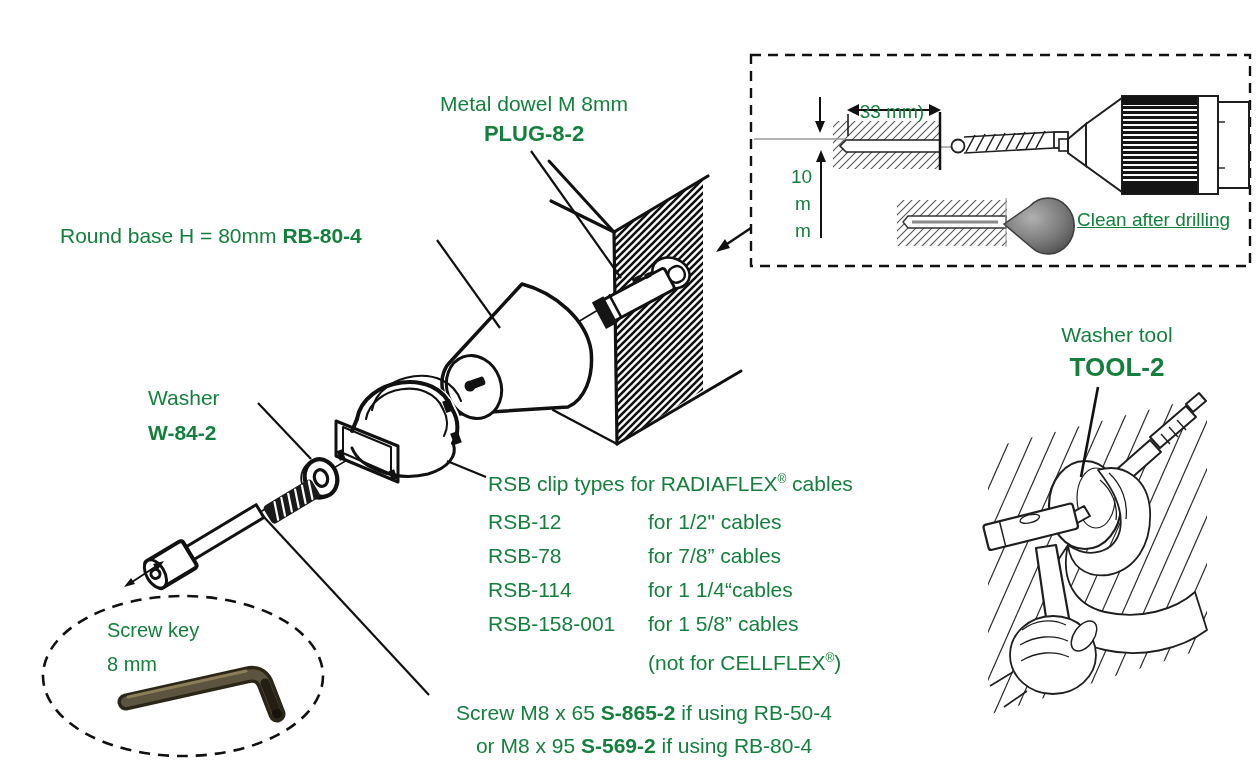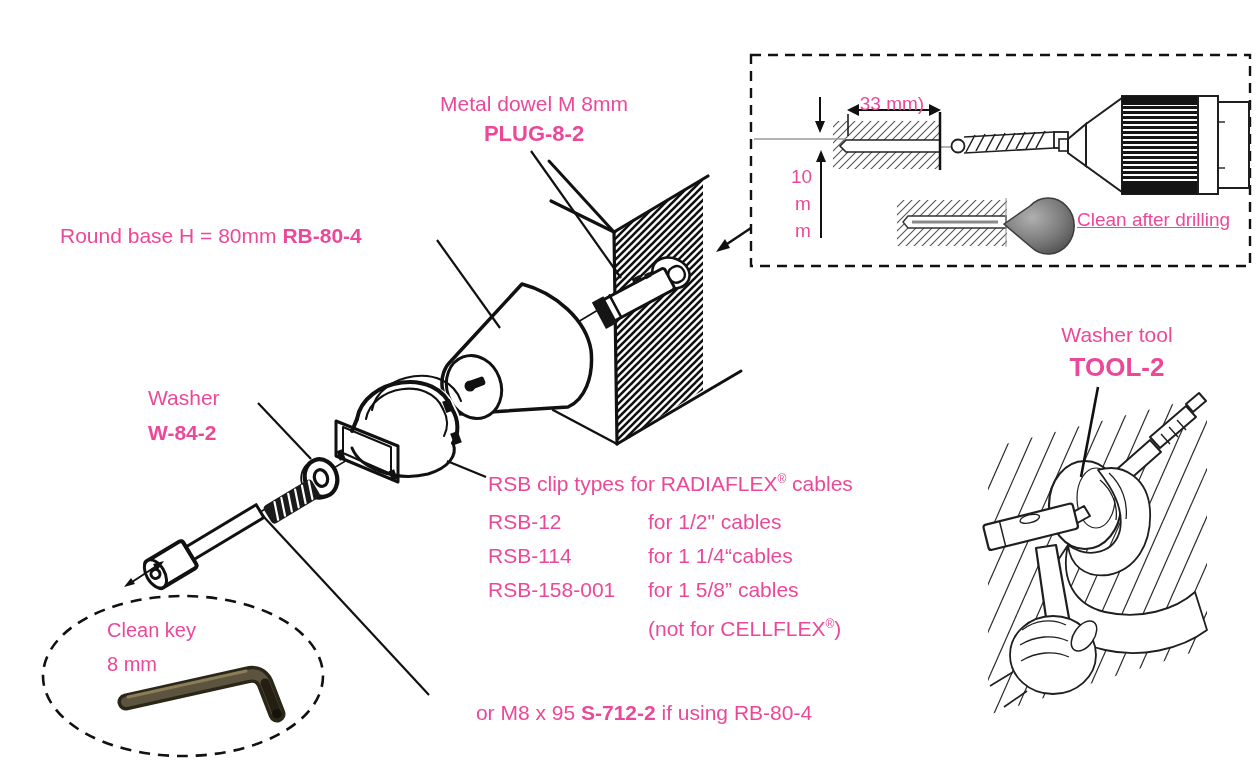--- a/index.html
+++ b/index.html
@@ -1,19 +1,19 @@
 <!DOCTYPE html>
 <html><head>
 <meta charset="utf-8">
 <style>
   html,body{margin:0;padding:0;background:#ffffff;}
   #stage{position:relative;width:1257px;height:769px;background:#ffffff;overflow:hidden;
          font-family:"Liberation Sans",sans-serif;color:#2e2e2e;}
   #art{position:absolute;left:0;top:0;}
-  .lbl{position:absolute;white-space:nowrap;font-size:21px;line-height:1.25;color:#ec4899;}
+  .lbl{position:absolute;white-space:nowrap;font-size:21px;line-height:1.25;color:#15803d;}
   .b{font-weight:bold;}
   .ctr{text-align:center;}
   .small{font-size:19px;}
   sup{font-size:12px;}
   .rsb-row{line-height:34px;}
   .rsb-code{display:inline-block;width:160px;font-weight:normal;}
   .rsb-title{margin-bottom:6px;line-height:30px;}
   .note-ind{padding-left:160px;}
 </style>
 </head>
@@ -291,45 +291,51 @@
   </div>
 
   <div class="lbl" style="left:488px;top:464px;">
     <div class="rsb-title">
       <span>RSB clip types for RADIAFLEX</span><sup>®</sup><span> cables</span>
     </div>
     <div class="rsb-row">
       <span class="rsb-code">RSB-12</span><span>for 1/2" cables</span>
     </div>
     <div class="rsb-row">
+      <span class="rsb-code">RSB-78</span><span>for 7/8” cables</span>
+    </div>
+    <div class="rsb-row">
       <span class="rsb-code">RSB-114</span><span>for 1 1/4“cables</span>
     </div>
     <div class="rsb-row">
       <span class="rsb-code">RSB-158-001</span><span>for 1 5/8” cables</span>
     </div>
     <div class="rsb-row note-ind">
       <span>(not for CELLFLEX</span><sup>®</sup><span>)</span>
     </div>
   </div>
 
   <div class="lbl" style="left:107px;top:613px;line-height:34px;font-size:20px;">
-    <div>Clean key</div>
+    <div>Screw key</div>
     <div>8 mm</div>
   </div>
 
   <div class="lbl ctr" style="left:394px;top:696px;width:500px;line-height:33px;">
     <div>
-      <span>or M8 x 95 </span><span class="b">S-712-2</span><span> if using RB-80-4</span>
+      <span>Screw M8 x 65 </span><span class="b">S-865-2</span><span> if using RB-50-4</span>
+    </div>
+    <div>
+      <span>or M8 x 95 </span><span class="b">S-569-2</span><span> if using RB-80-4</span>
     </div>
   </div>
 
   <div class="lbl ctr" style="left:1017px;top:322px;width:200px;">
     <div>Washer tool</div>
     <div class="b" style="font-size:26px;margin-top:3px;">TOOL-2</div>
   </div>
 
-  <div class="lbl small ctr" style="left:844px;top:92px;width:96px;text-align:center;">33 mm)</div>
+  <div class="lbl small ctr" style="left:844px;top:100px;width:96px;text-align:center;">33 mm)</div>
   <div class="lbl small" style="left:791px;top:165px;">10</div>
   <div class="lbl small" style="left:795px;top:192px;">m</div>
   <div class="lbl small" style="left:795px;top:219px;">m</div>
   <div class="lbl small" style="left:1077px;top:208px;text-decoration:underline;">Clean after drilling</div>
 
 </div>
 
 </body></html>

